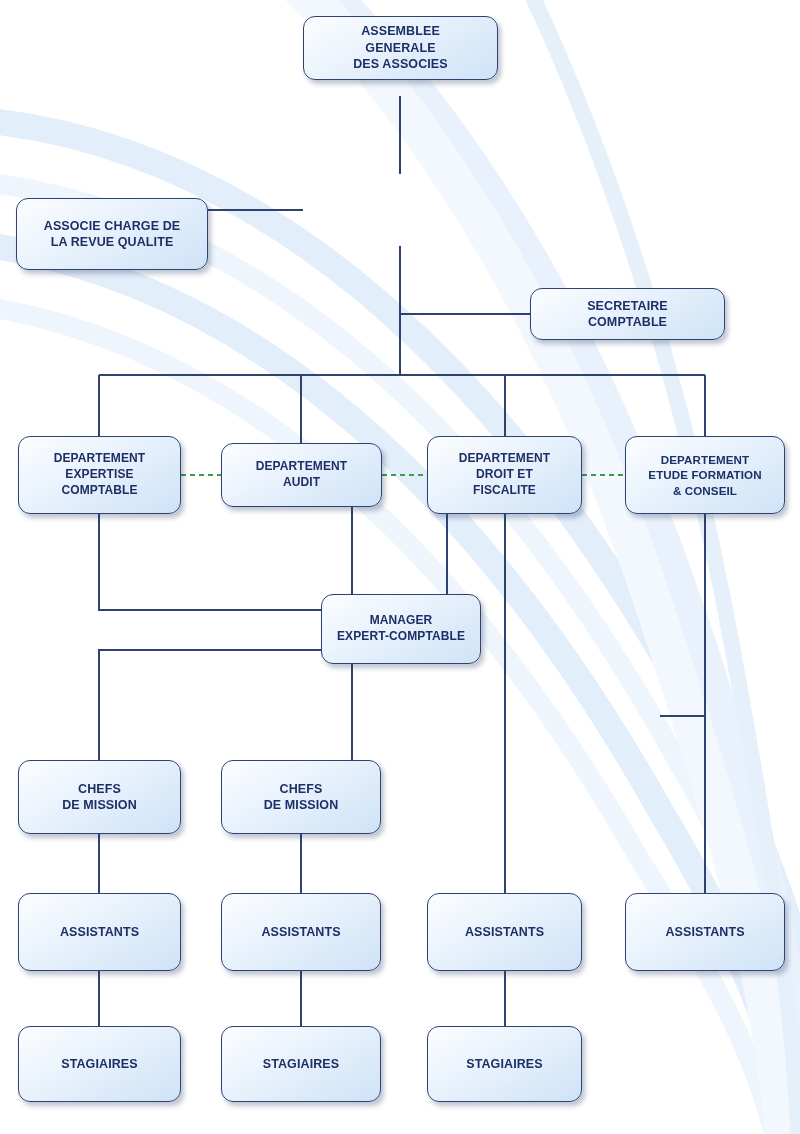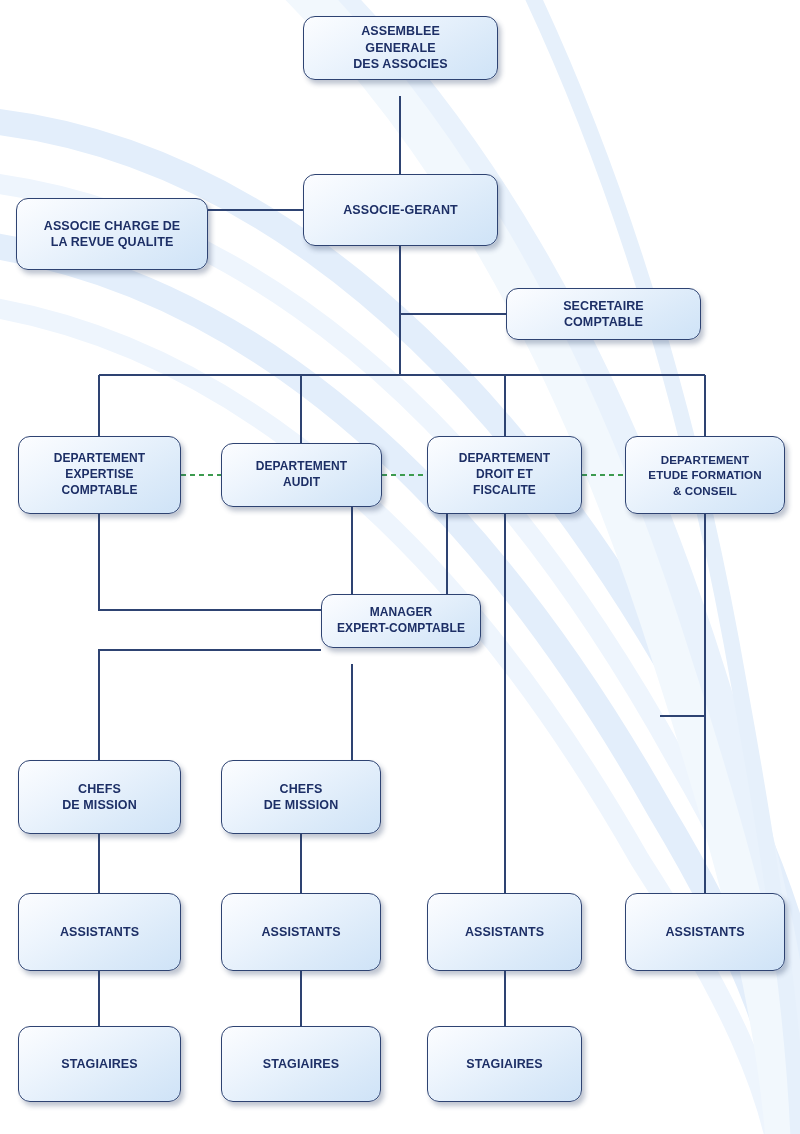--- a/index.html
+++ b/index.html
@@ -121,25 +121,22 @@
     <span class="lbl">ASSEMBLEE
 GENERALE
 DES ASSOCIES</span>
   </div>
 
   <div class="node" style="left:16px;top:190px;width:192px;height:72px;margin-top:8px;">
     <span class="lbl">ASSOCIE CHARGE DE
 LA REVUE QUALITE</span>
   </div>
 
-  <div class="node" style="left:303px;top:174px;width:195px;height:72px;">
-    <span class="lbl">ASSOCIE-GERANT</span>
-  </div>
-
-  <div class="node" style="left:506px;top:288px;width:195px;height:52px;">
+
+  <div class="node" style="left:530px;top:288px;width:195px;height:52px;">
     <span class="lbl">SECRETAIRE
 COMPTABLE</span>
   </div>
 
   <div class="node small" style="left:18px;top:436px;width:163px;height:78px;">
     <span class="lbl">DEPARTEMENT
 EXPERTISE
 COMPTABLE</span>
   </div>
 
@@ -153,21 +150,21 @@
 DROIT ET
 FISCALITE</span>
   </div>
 
   <div class="node tiny" style="left:625px;top:436px;width:160px;height:78px;">
     <span class="lbl">DEPARTEMENT
 ETUDE FORMATION
 &amp; CONSEIL</span>
   </div>
 
-  <div class="node small" style="left:321px;top:594px;width:160px;height:54px;">
+  <div class="node small" style="left:321px;top:594px;width:160px;height:70px;">
     <span class="lbl">MANAGER
 EXPERT-COMPTABLE</span>
   </div>
 
 
   <div class="node" style="left:18px;top:760px;width:163px;height:74px;">
     <span class="lbl">CHEFS
 DE MISSION</span>
   </div>
 

